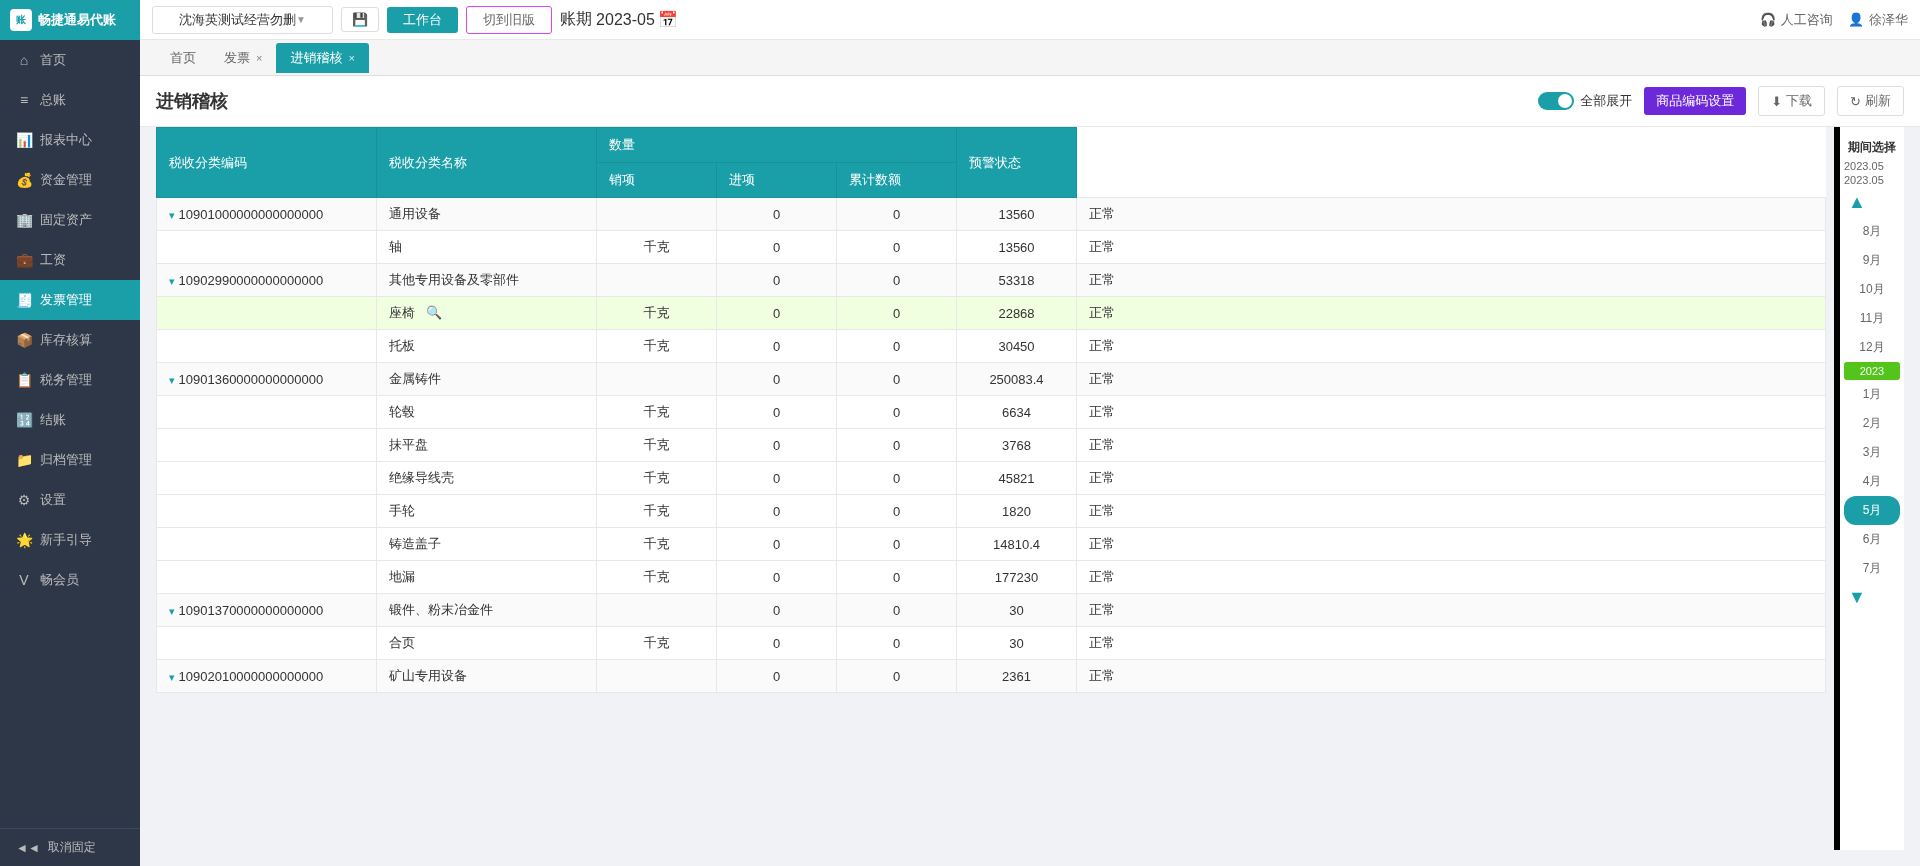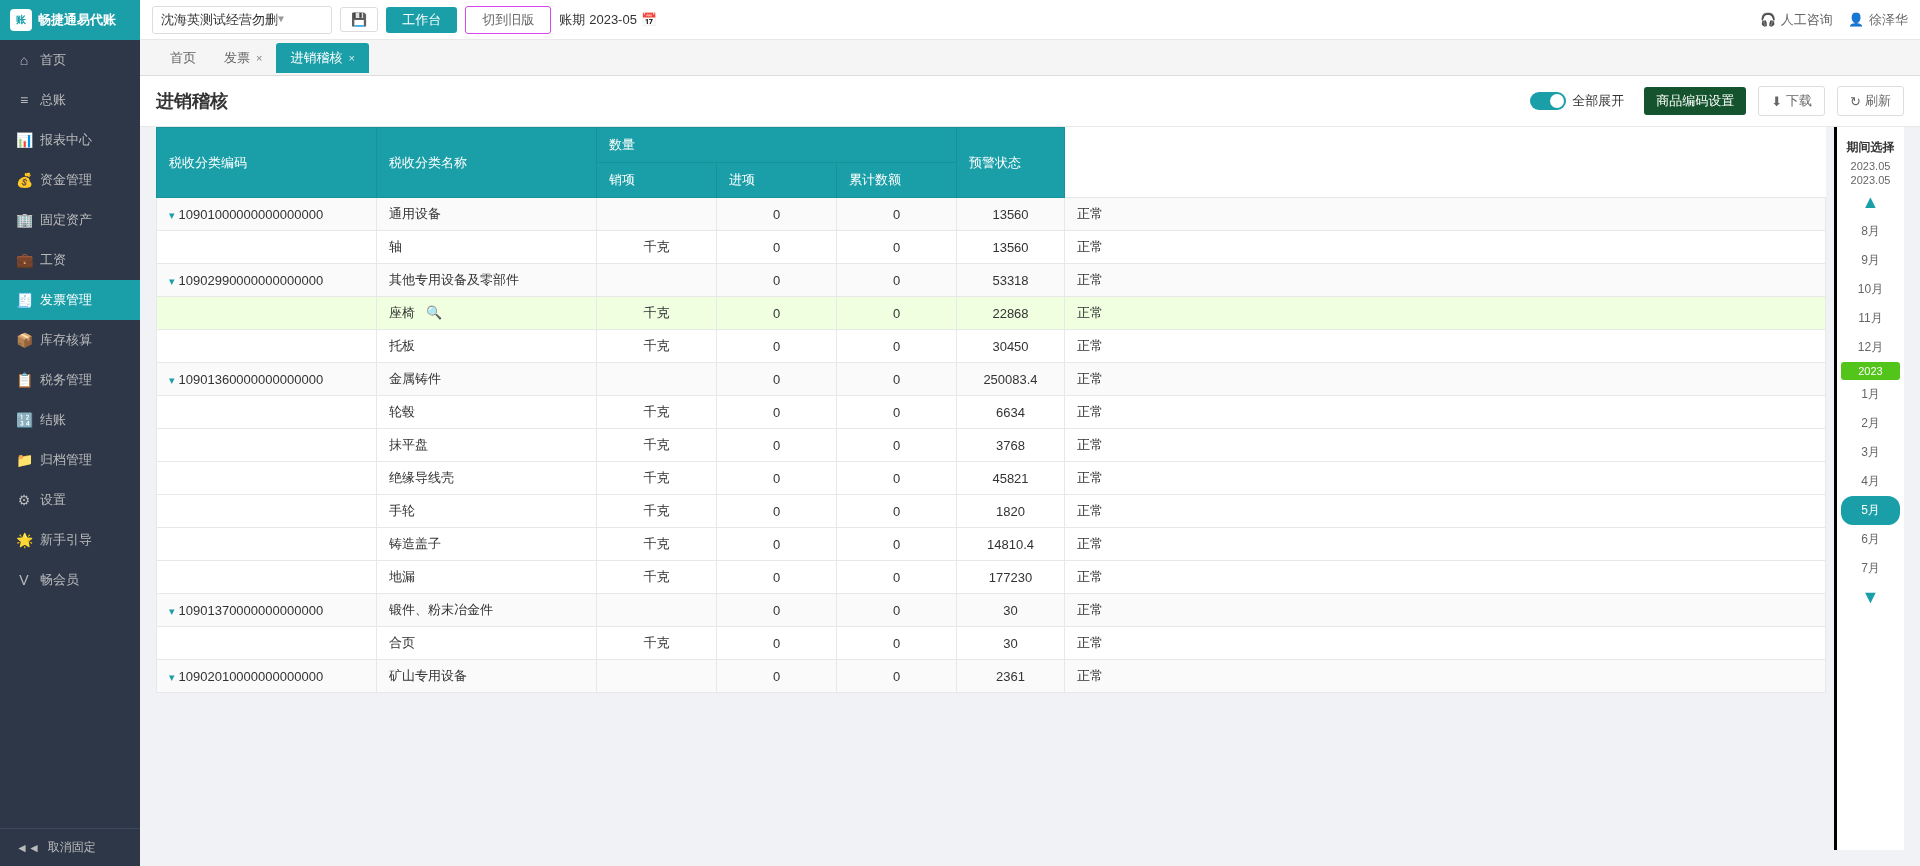--- a/index.html
+++ b/index.html
@@ -80,37 +80,36 @@
       border-bottom: 1px solid #e8e8e8;
       gap: 8px;
       flex-shrink: 0;
     }
     .topbar-company {
       display: flex;
       align-items: center;
       font-size: 13px;
       color: #333;
       cursor: pointer;
-      padding: 4px 8px;
+      padding: 4px 26px;
       border: 1px solid #ddd;
       border-radius: 3px;
       min-width: 180px;
-      font-family: Liberation Mono, monospace;
     }
     .topbar-btn {
       padding: 4px 16px;
       border-radius: 3px;
       border: none;
       cursor: pointer;
       font-size: 13px;
     }
     .btn-workbench { background: #1a9fa8; color: white; }
     .btn-old { background: white; color: #666; border: 1px solid #d946ef; }
     .topbar-period {
-      font-size: 13px;
+      font-size: 16px;
       color: #333;
       display: flex;
       align-items: center;
       gap: 4px;
     }
     .topbar-right {
       margin-left: auto;
       display: flex;
       align-items: center;
       gap: 16px;
@@ -199,28 +198,27 @@
     }
     .toggle-switch::after {
       content: '';
       width: 14px; height: 14px;
       background: white;
       border-radius: 50%;
       position: absolute;
       right: 2px; top: 2px;
     }
     .btn-product-code {
-      background: #14532d;
+      background: #6d28d9;
       color: white;
       border: none;
       padding: 5px 12px;
       border-radius: 3px;
       cursor: pointer;
       font-size: 13px;
-      margin-left: 8px;
     }
     .btn-download, .btn-refresh {
       display: flex;
       align-items: center;
       gap: 4px;
       background: white;
       border: 1px solid #ddd;
       padding: 5px 12px;
       border-radius: 3px;
       cursor: pointer;
@@ -267,24 +265,24 @@
     tbody tr.highlighted td { background: #f0ffe0; }
     .category-row td { background: #fafafa; }
     .expand-icon { color: #1a9fa8; font-size: 11px; margin-right: 4px; }
     td.number { text-align: center; }
     td.status-normal { color: #333; }
 
     
     .side-panel {
       width: 60px;
       background: white;
-      border-left: 3px solid #000000;
+      border-left: 6px solid #000000;
       display: flex;
       flex-direction: column;
-      align-items: center;
+      align-items: flex-start;
       padding: 8px 4px;
       flex-shrink: 0;
     }
     .side-panel-item {
       font-size: 12px;
       color: #666;
       padding: 6px 2px;
       text-align: center;
       cursor: pointer;
       width: 100%;
@@ -465,21 +463,21 @@
     </div>
 
     <div class="table-container">
       <div class="table-wrapper">
         <table>
           <thead>
             <tr>
               <th rowspan="2" style="width:220px;">税收分类编码</th>
               <th rowspan="2" style="width:220px;">税收分类名称</th>
               <th colspan="3">数量</th>
-              <th rowspan="2" style="width:108px;margin-left:48px;">预警状态</th>
+              <th rowspan="2" style="width:120px;margin-left:48px;">预警状态</th>
             </tr>
             <tr class="sub-header">
               <th style="width:120px;">销项</th>
               <th style="width:120px;">进项</th>
               <th style="width:120px;">累计数额</th>
             </tr>
           </thead>
           <tbody id="table-body">
           <tr class="category-row">
       <td style=""><span class="expand-icon">▾</span>10901000000000000000</td>

